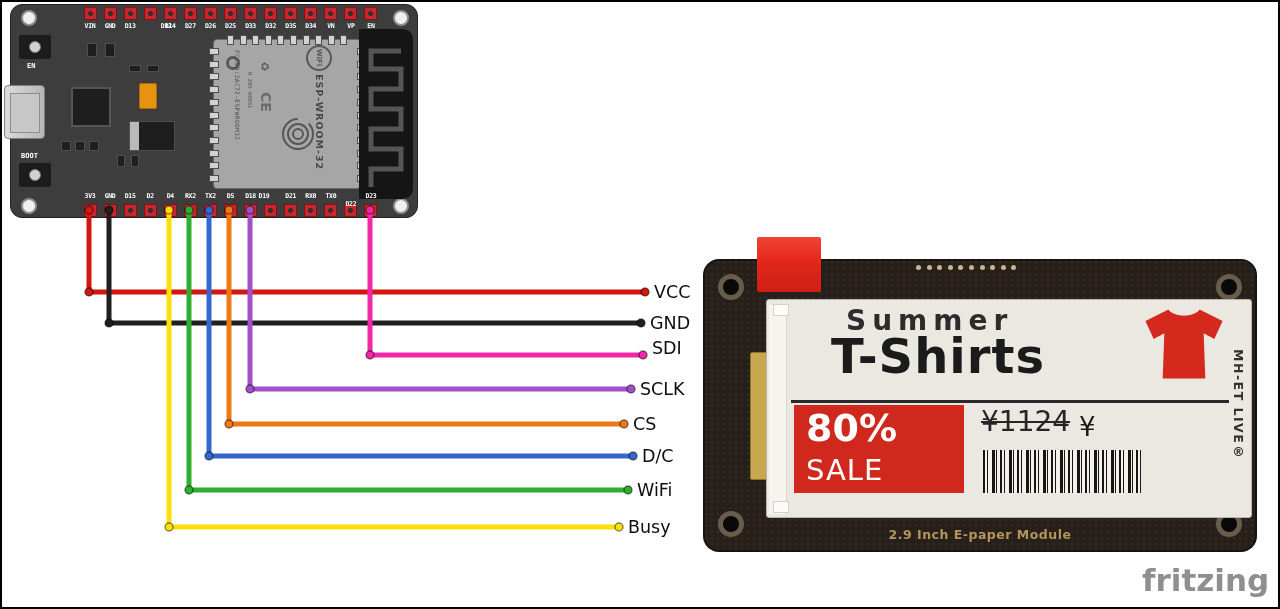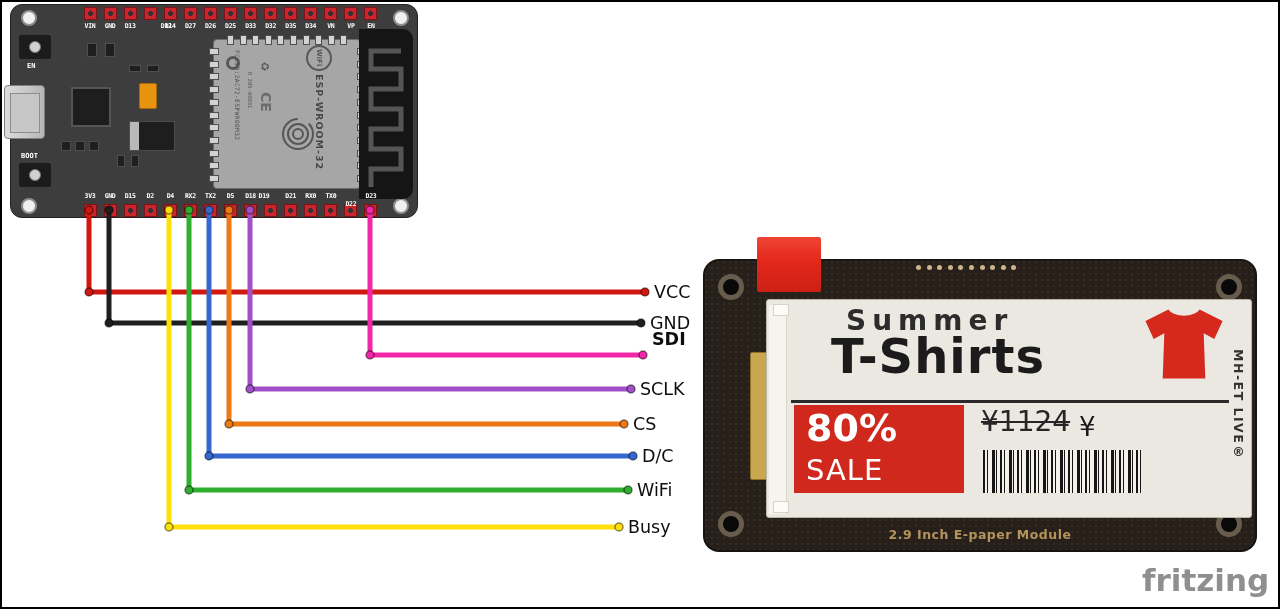--- a/index.html
+++ b/index.html
@@ -282,19 +282,19 @@
       <div class="pin-dot" style="left: 266px; top: 6px;"></div>
       <div class="pin-dot" style="left: 276.6px; top: 6px;"></div>
       <div class="pin-dot" style="left: 287.2px; top: 6px;"></div>
       <div class="pin-dot" style="left: 297.8px; top: 6px;"></div>
       <div class="pin-dot" style="left: 308.4px; top: 6px;"></div>
     </div>
 
   <div style="position:absolute;left:1142px;top:562px;font:bold 31px 'DejaVu Sans',sans-serif;color:#8f8f8f;">fritzing</div>
 <div class="wire-label" style="left: 654px; top: 281px;">VCC</div>
     <div class="wire-label" style="left: 650px; top: 312px;">GND</div>
-    <div class="wire-label" style="left: 652px; top: 328px; font-weight: bold;">SDI</div>
+    <div class="wire-label" style="left: 652px; top: 337px;">SDI</div>
     <div class="wire-label" style="left: 640px; top: 378px;">SCLK</div>
     <div class="wire-label" style="left: 633px; top: 413px;">CS</div>
     <div class="wire-label" style="left: 642px; top: 445px;">D/C</div>
     <div class="wire-label" style="left: 637px; top: 479px;">WiFi</div>
     <div class="wire-label" style="left: 628px; top: 516px;">Busy</div>
   </div>
 
 </body></html>

